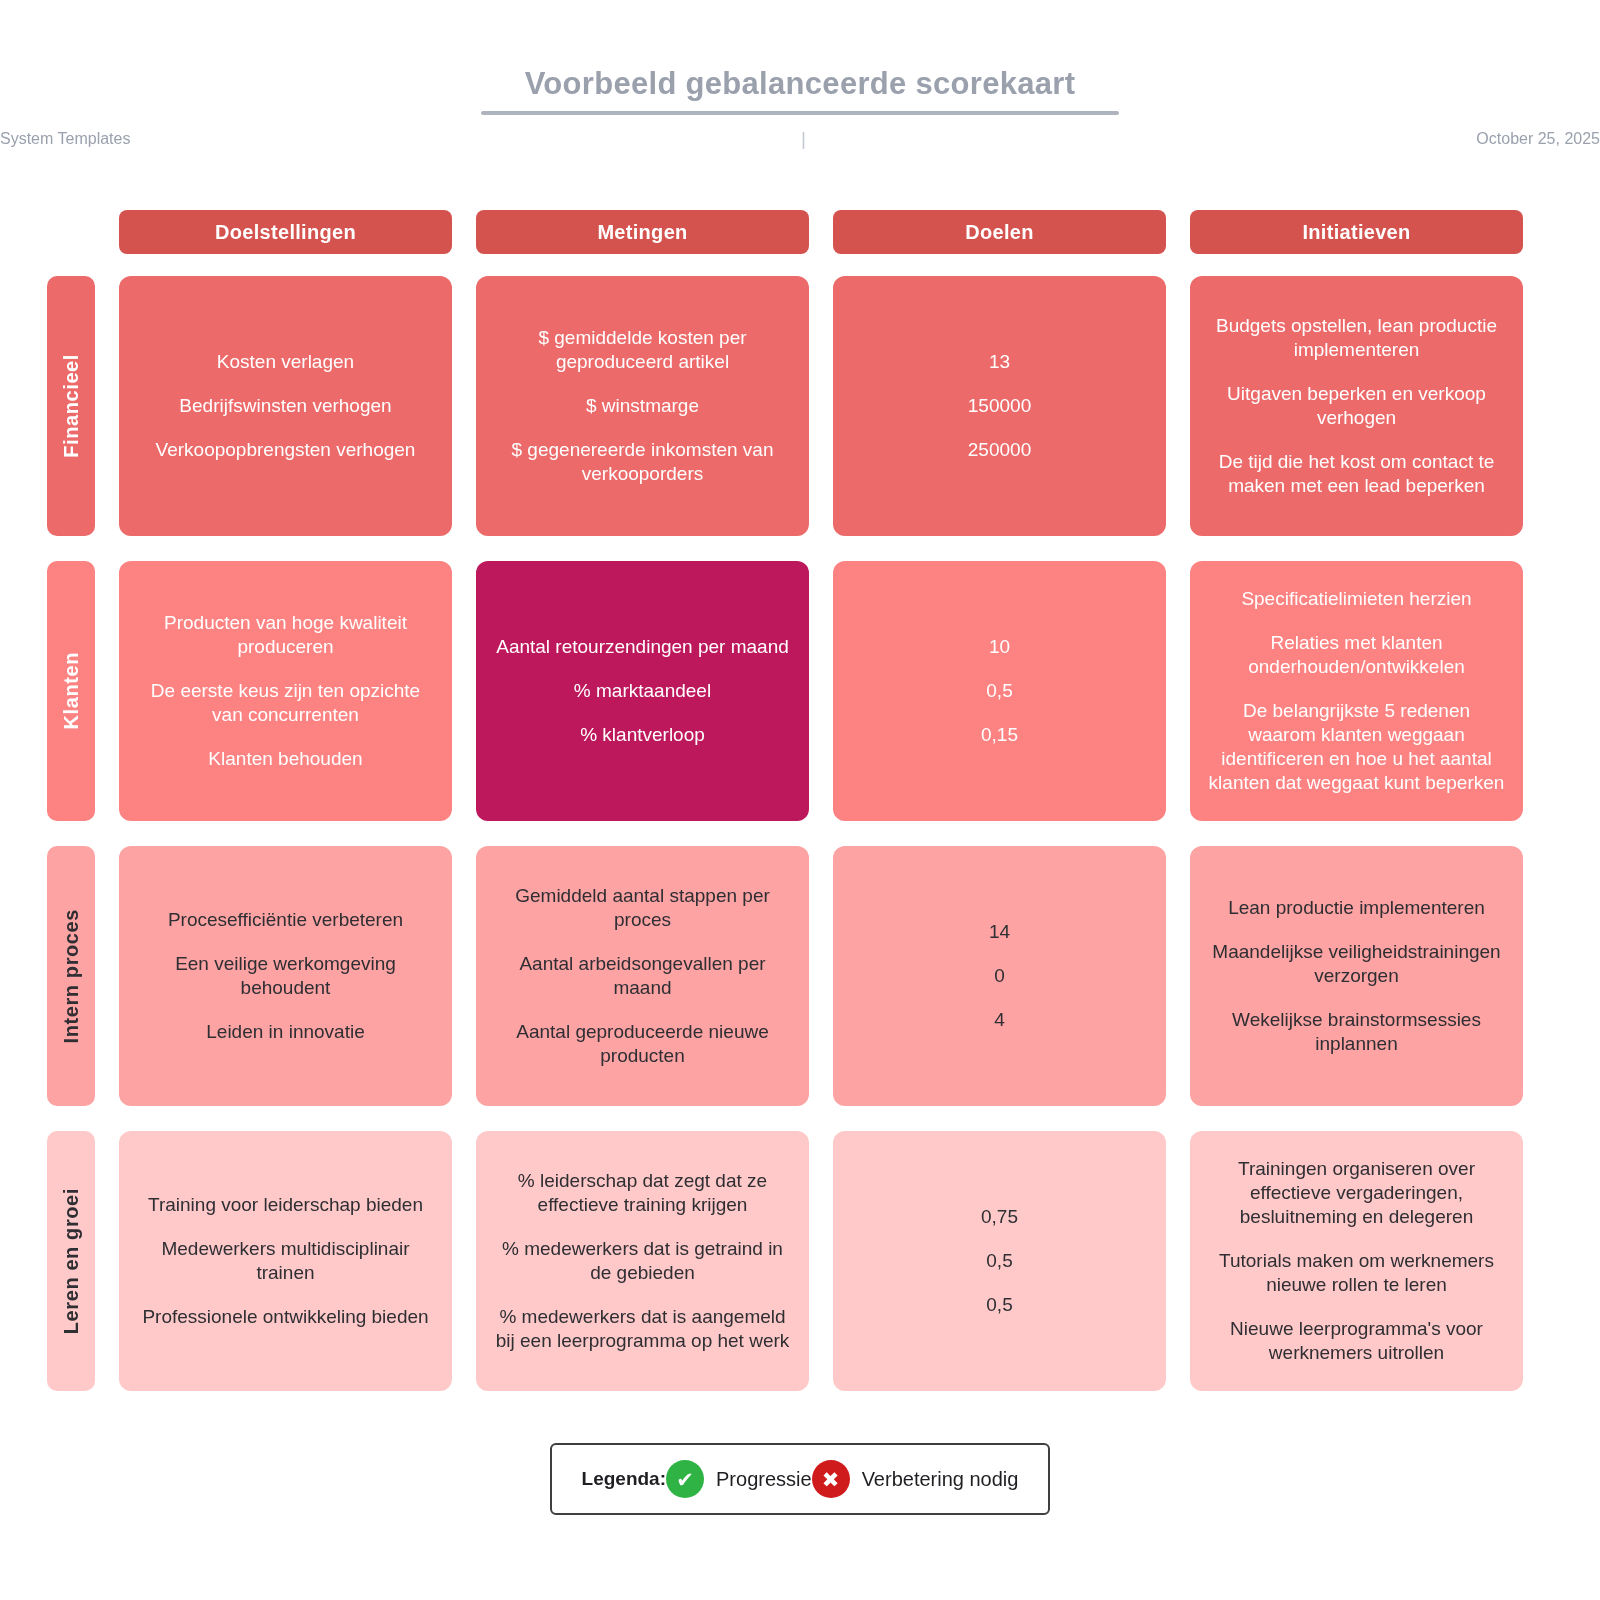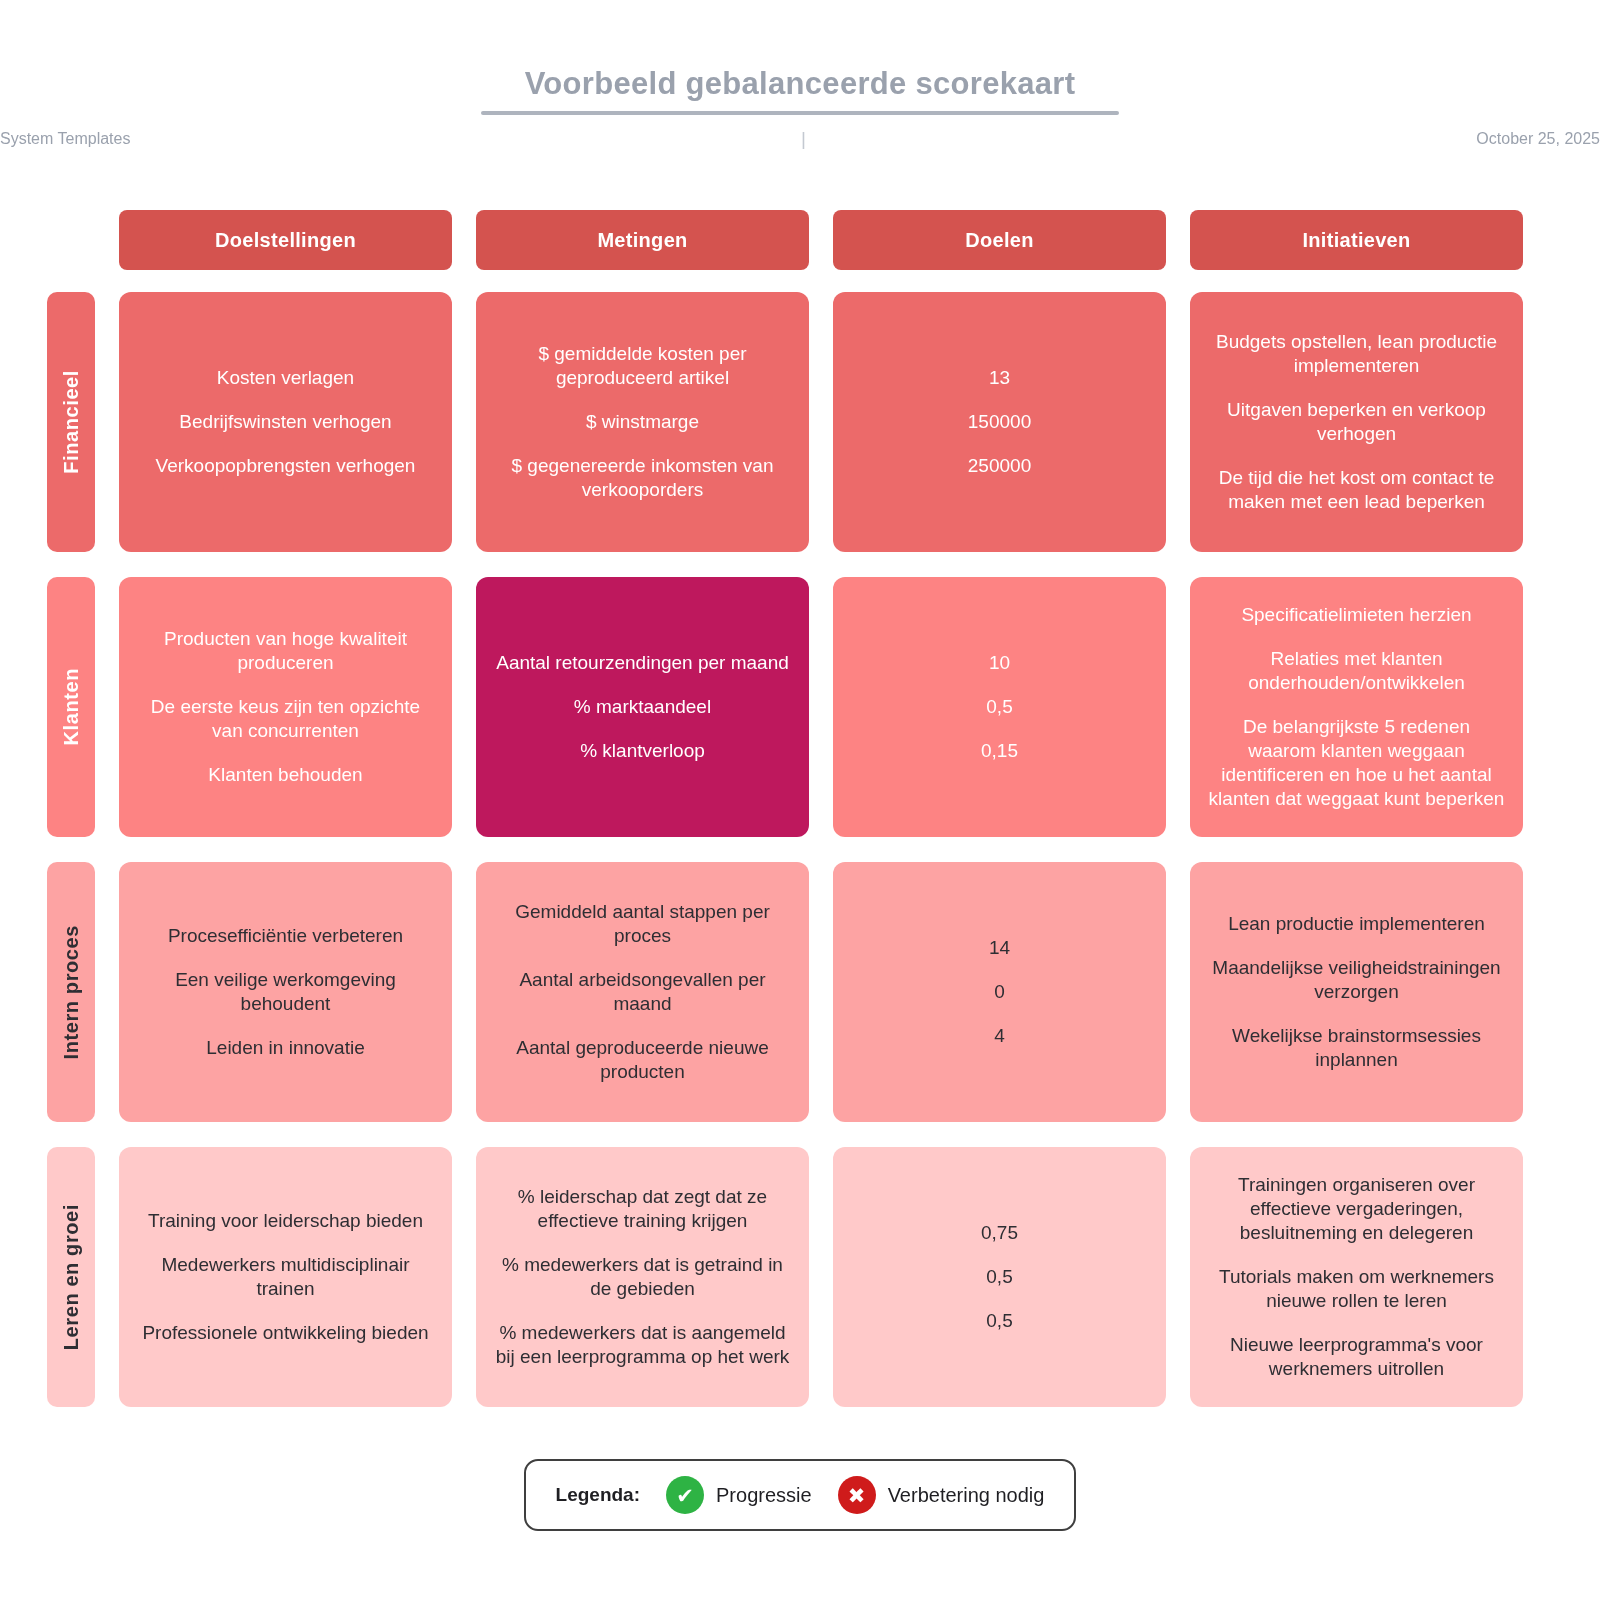--- a/index.html
+++ b/index.html
@@ -28,21 +28,21 @@
 
   
   .scorecard { margin: 60px 0 0 47px; width: 1476px; }
   .header-row, .grid-row {
     display: grid;
     grid-template-columns: 48px repeat(4, 333px);
     column-gap: 24px;
   }
   .header-row { margin-bottom: 22px; }
   .col-header {
-    height: 60px; border-radius: 8px;
+    height: 44px; border-radius: 8px;
     display: flex; align-items: center; justify-content: center;
     color: #ffffff; font-weight: bold; font-size: 20px; letter-spacing: 0.3px;
   }
   .body-rows { display: flex; flex-direction: column; gap: 25px; }
   .grid-row { height: 260px; }
   .row-stub {
     border-radius: 10px;
     display: flex; align-items: center; justify-content: center;
   }
   .row-stub span {
@@ -54,22 +54,22 @@
     border-radius: 12px; box-sizing: border-box;
     display: flex; flex-direction: column; justify-content: center;
     gap: 20px; padding: 12px 18px;
     font-size: 19px; line-height: 1.26; text-align: center;
   }
   .cell p { margin: 0; }
 
   
   .legend {
     margin: 52px auto 0; width: fit-content;
-    display: flex; align-items: center; gap: 26px;
-    border: 2px solid #3f3f3f; border-radius: 14px;
+    display: flex; align-items: center; 
+    border: 2px solid #3f3f3f; border-radius: 6px;
     padding: 15px 30px; background: #ffffff;
   }
   .legend-label { font-weight: bold; font-size: 19px; color: #1f1f23; }
   .legend-item { display: flex; align-items: center; gap: 12px; font-size: 20px; color: #1f1f23; }
   .legend-icon {
     width: 38px; height: 38px; border-radius: 50%;
     display: flex; align-items: center; justify-content: center;
     color: #ffffff; font-size: 21px; font-weight: bold; line-height: 1;
   }
 </style>

